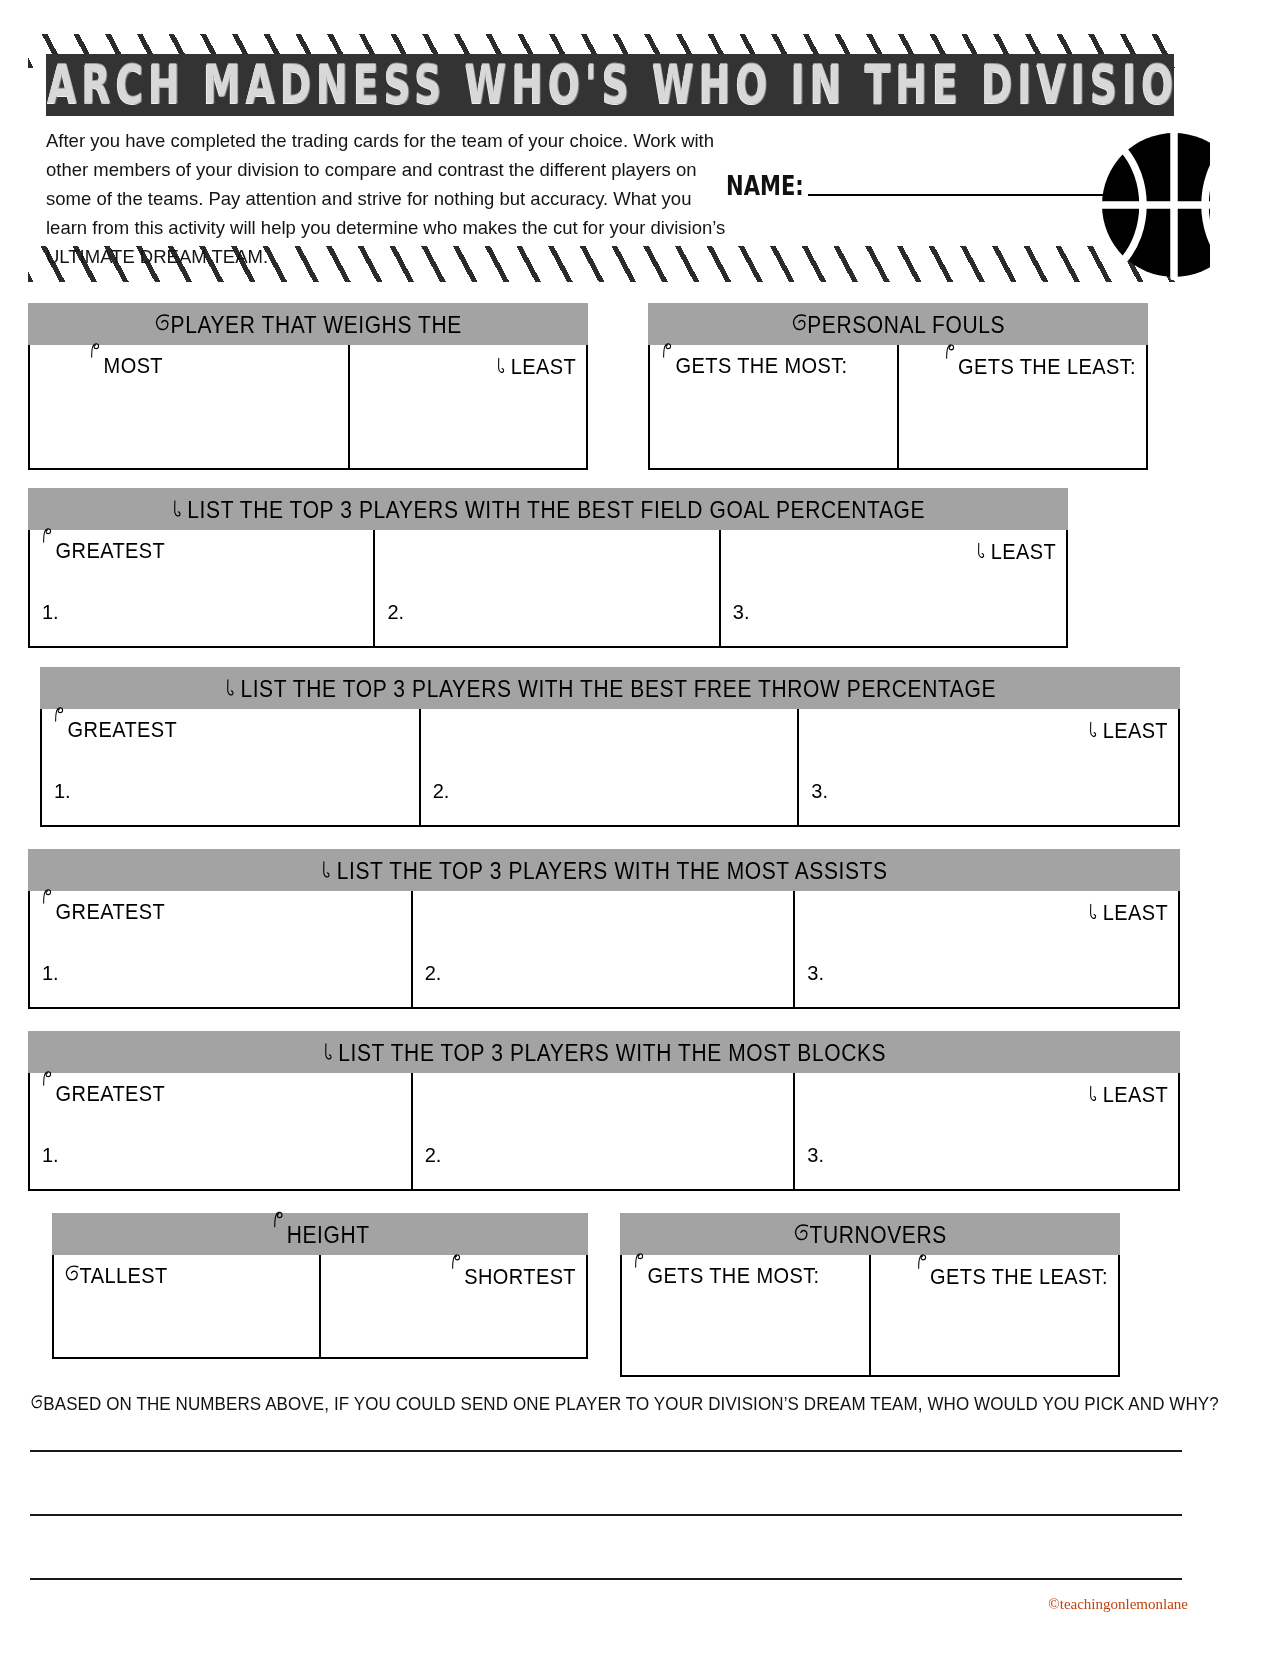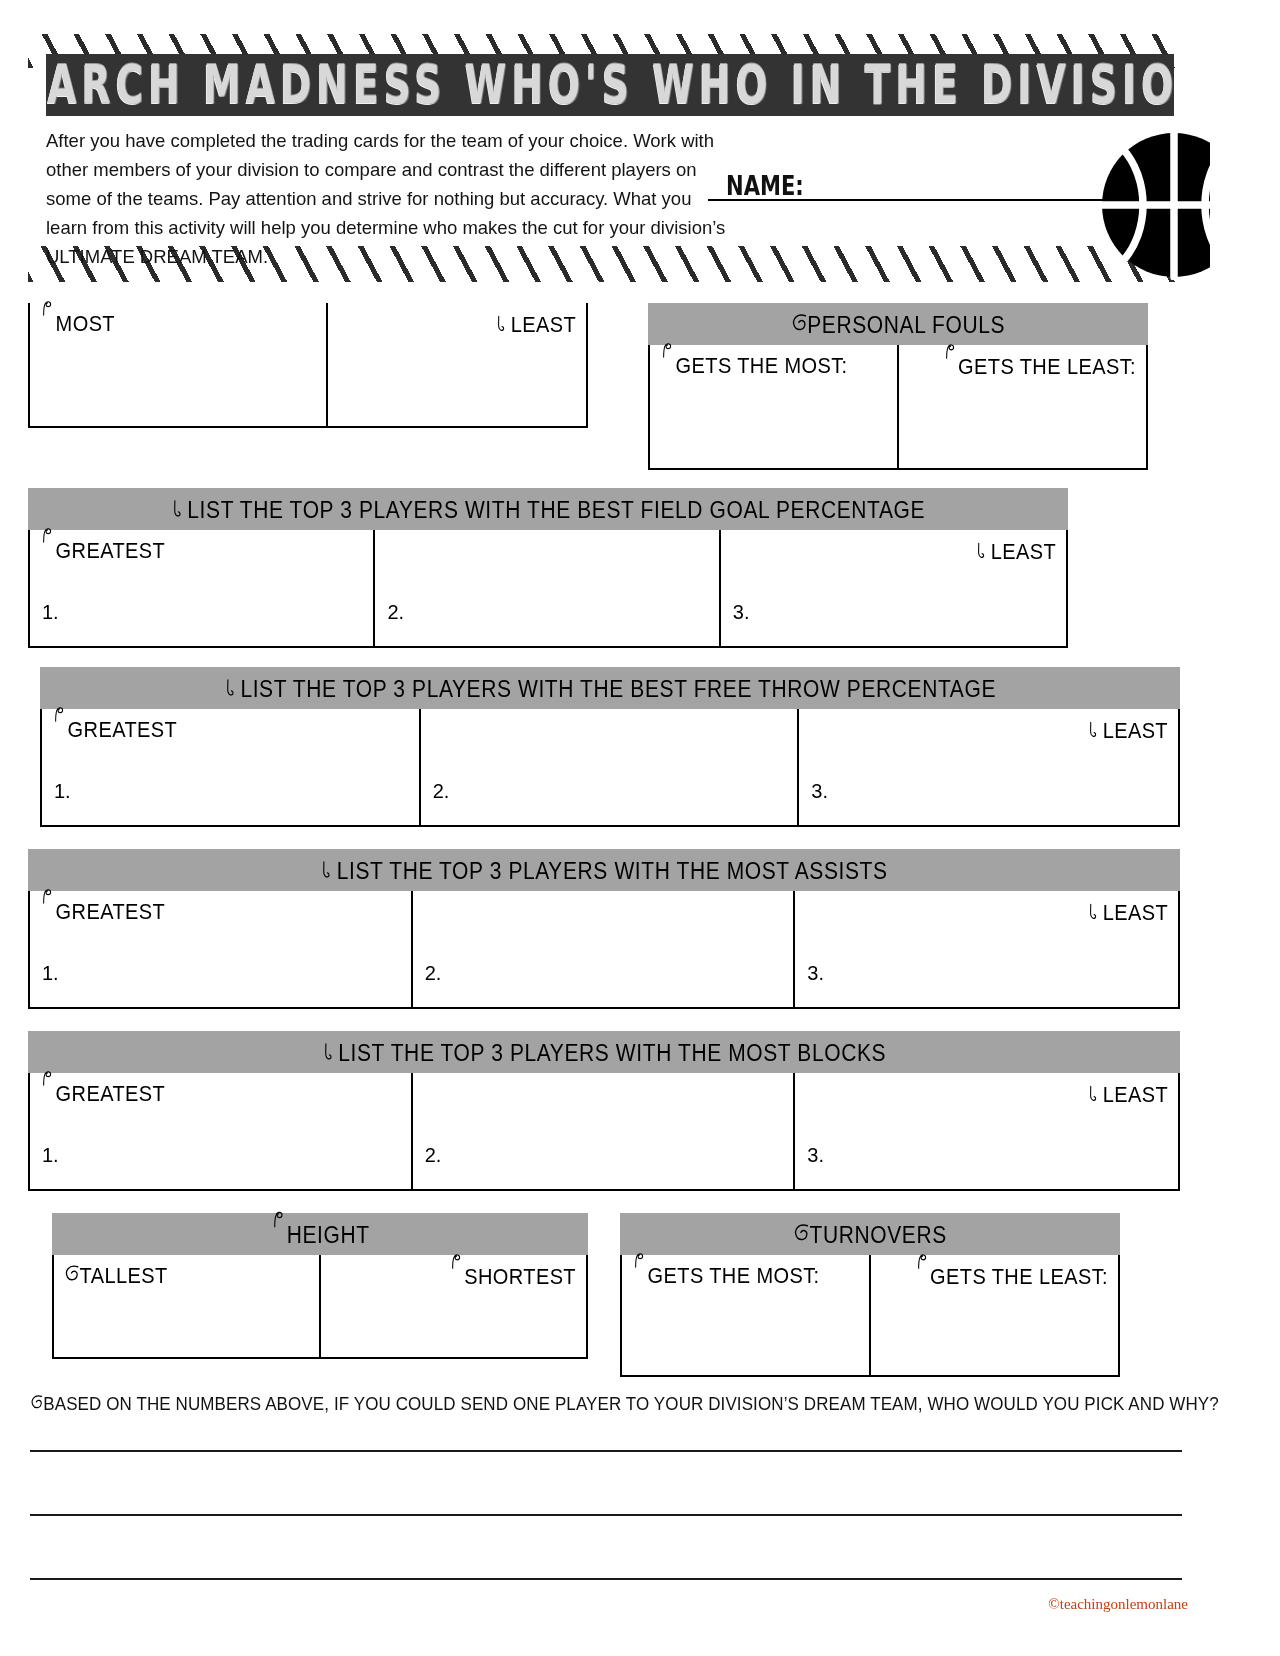--- a/index.html
+++ b/index.html
@@ -78,21 +78,21 @@
     line-height: 29px;
     color: #141414;
   }
 
   .name-block {
     position: absolute;
     left: 698px;
     top: 138px;
     width: 420px;
     display: flex;
-    flex-direction: column;
+    align-items: flex-end;
   }
   .name-label {
     font-family: "DejaVu Sans", sans-serif;
     font-weight: bold;
     font-size: 27px;
     letter-spacing: 0px;
     transform: scaleX(0.78);
     transform-origin: left bottom;
     white-space: nowrap;
     line-height: 27px;
@@ -249,22 +249,27 @@
           <line x1="4" y1="75" x2="148" y2="75"></line>
           <path d="M 24 18 C 52 48 52 102 24 132"></path>
           <path d="M 128 18 C 100 48 100 102 128 132"></path>
         </g>
       </g>
     </svg>
   </div>
 </div>
 
 <div class="section" style="left:28px; top:303px; width:560px;">
+  <div class="band">
+    <span class="band-title"><span class="swash"><svg viewBox="0 0 30 30">
+            <path d="M24 5 C8 1 1 12 6 21 C10 28 22 27 23 18 C23.6 12 16 10 13 15" fill="none" stroke="#000" stroke-width="2.2" stroke-linecap="round"></path>
+          </svg></span><span>PLAYER THAT WEIGHS THE</span></span>
+  </div>
   <div class="row" style="height:125px;">
-    <div class="cell" style="width:320px;">
+    <div class="cell" style="width:320px;margin-left:48px;">
       <span class="cell-label"><span class="swash up"><svg viewBox="0 0 20 26">
               <path d="M3 25 C3 8 6 2 12 3 C17 4 17 11 11 11 C7 11 6 6 10 5" fill="none" stroke="#000" stroke-width="1.9" stroke-linecap="round"></path>
             </svg></span><span>MOST</span></span>
     </div>
     <div class="cell align-right" style="width:277px;">
       <span class="cell-label"><span class="swash down"><svg viewBox="0 0 20 26">
               <path d="M5 1 C5 14 3 22 9 24 C14 25.6 16 19 11 18" fill="none" stroke="#000" stroke-width="1.9" stroke-linecap="round"></path>
             </svg></span><span>LEAST</span></span>
     </div>
   </div>

